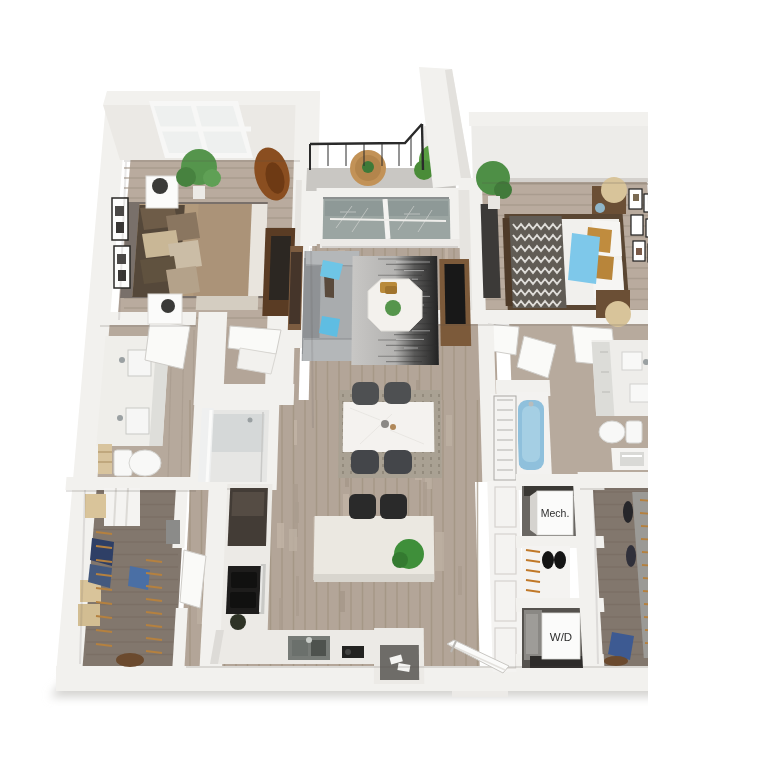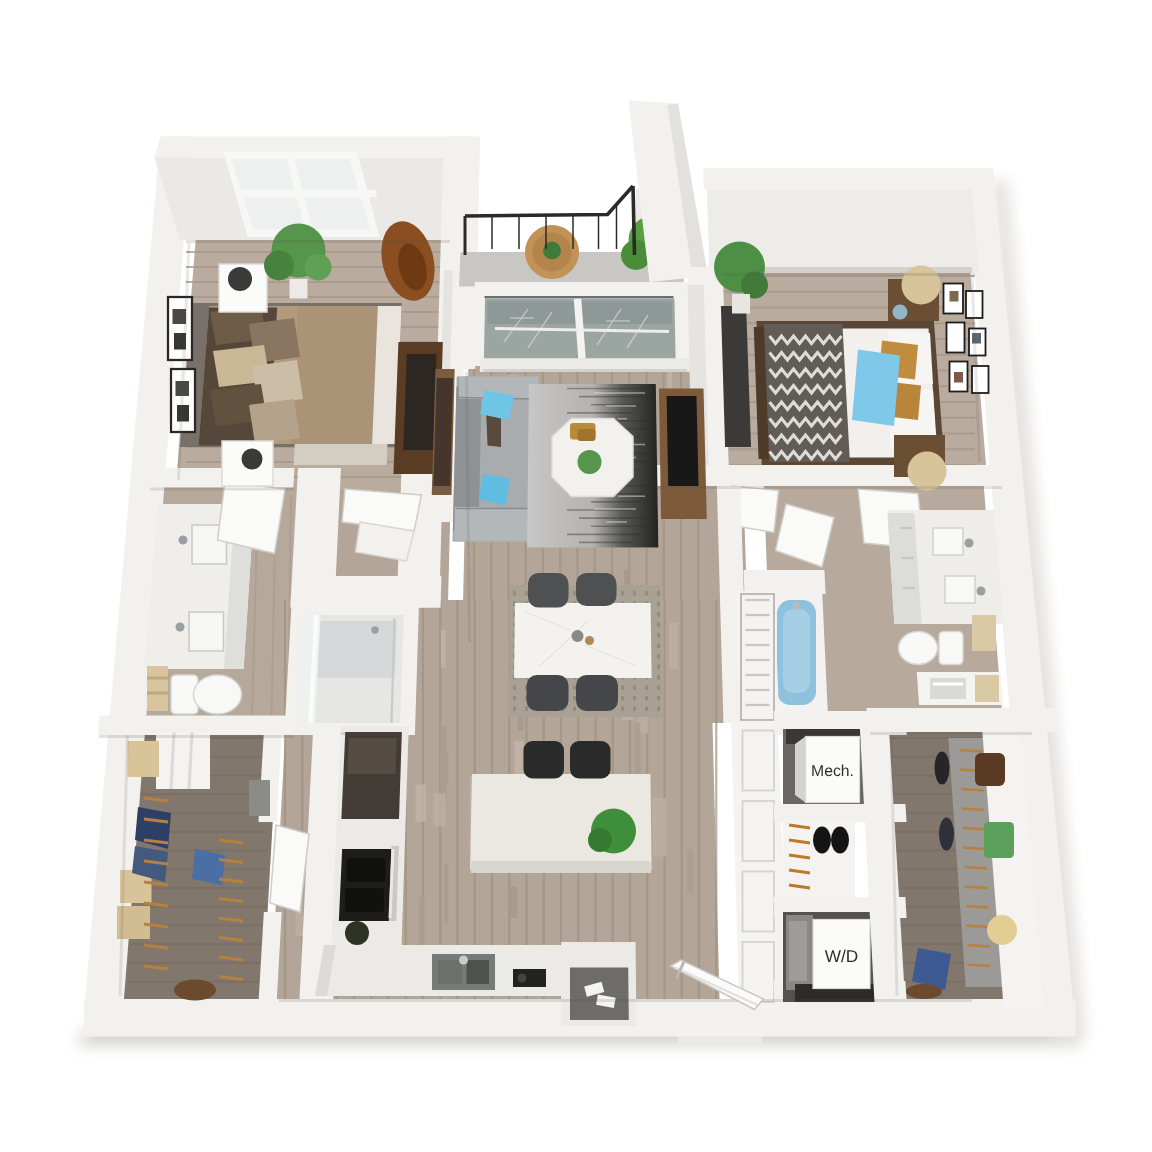--- a/index.html
+++ b/index.html
@@ -1,14 +1,14 @@
 <!DOCTYPE html>
 <html><head><meta charset="utf-8"><title>Floorplan</title>
 <style>html,body{margin:0;padding:0;background:#ffffff;font-family:"Liberation Sans", sans-serif;}
-.wrap{width:768px;height:768px;position:relative;overflow:hidden;}</style>
+.wrap{width:648px;height:768px;position:relative;overflow:hidden;}</style>
 </head><body>
 <div class="wrap">
 <svg width="768" height="768" viewBox="0 0 768 768" xmlns="http://www.w3.org/2000/svg">
 <defs>
 <filter id="soft" x="-20%" y="-20%" width="140%" height="140%">
           <feGaussianBlur stdDeviation="5"></feGaussianBlur>
         </filter>
 <linearGradient id="ruggrad" x1="0" y1="0" x2="1" y2="0">
 <stop offset="0" stop-color="#1b1b1b" stop-opacity="0"></stop>
           <stop offset="0.5" stop-color="#1e1e1e" stop-opacity="0.12"></stop>

